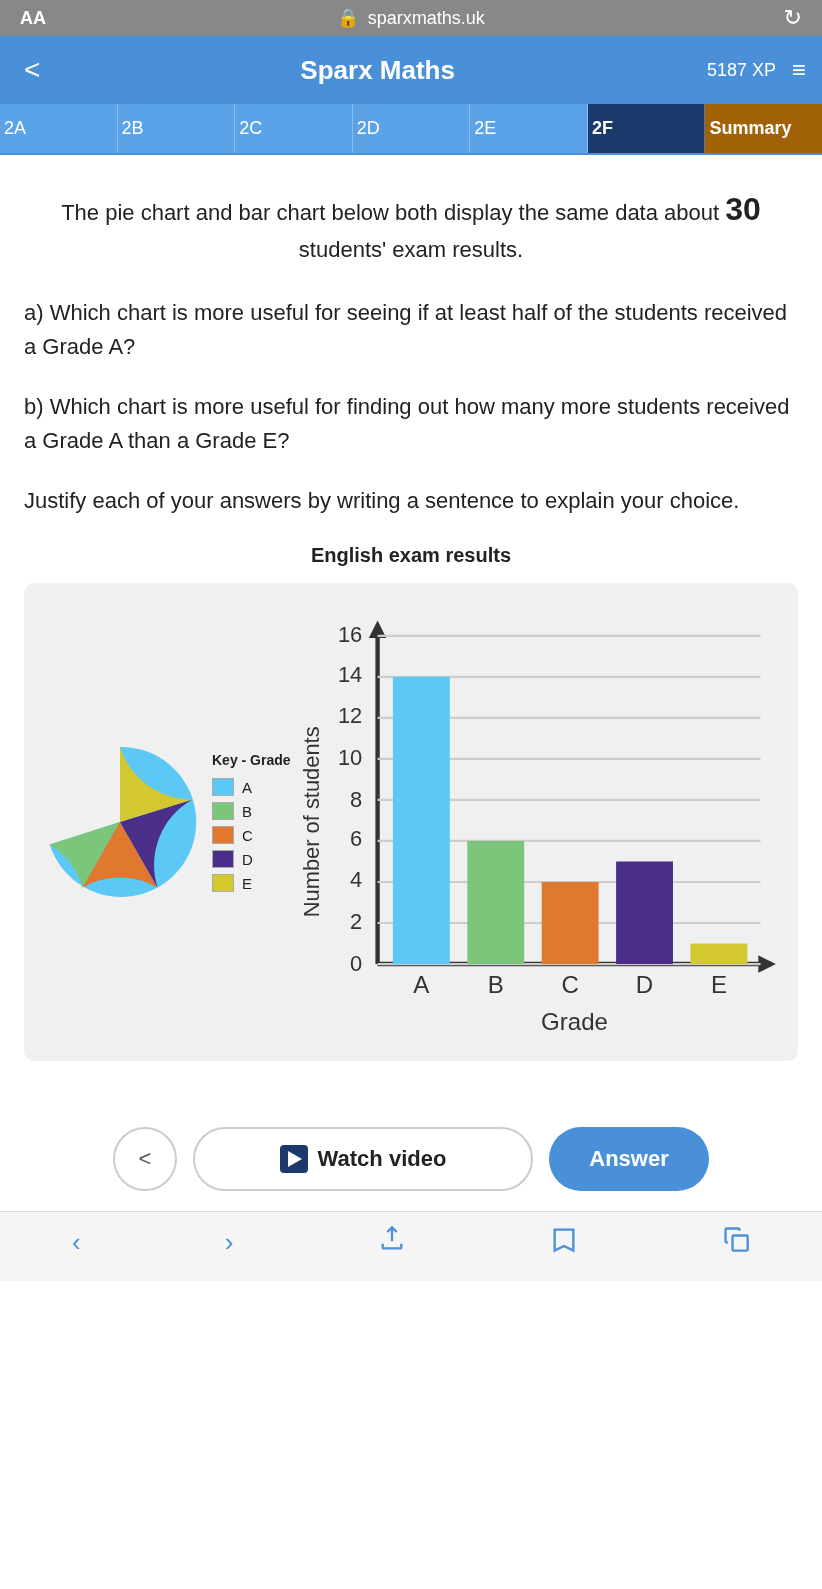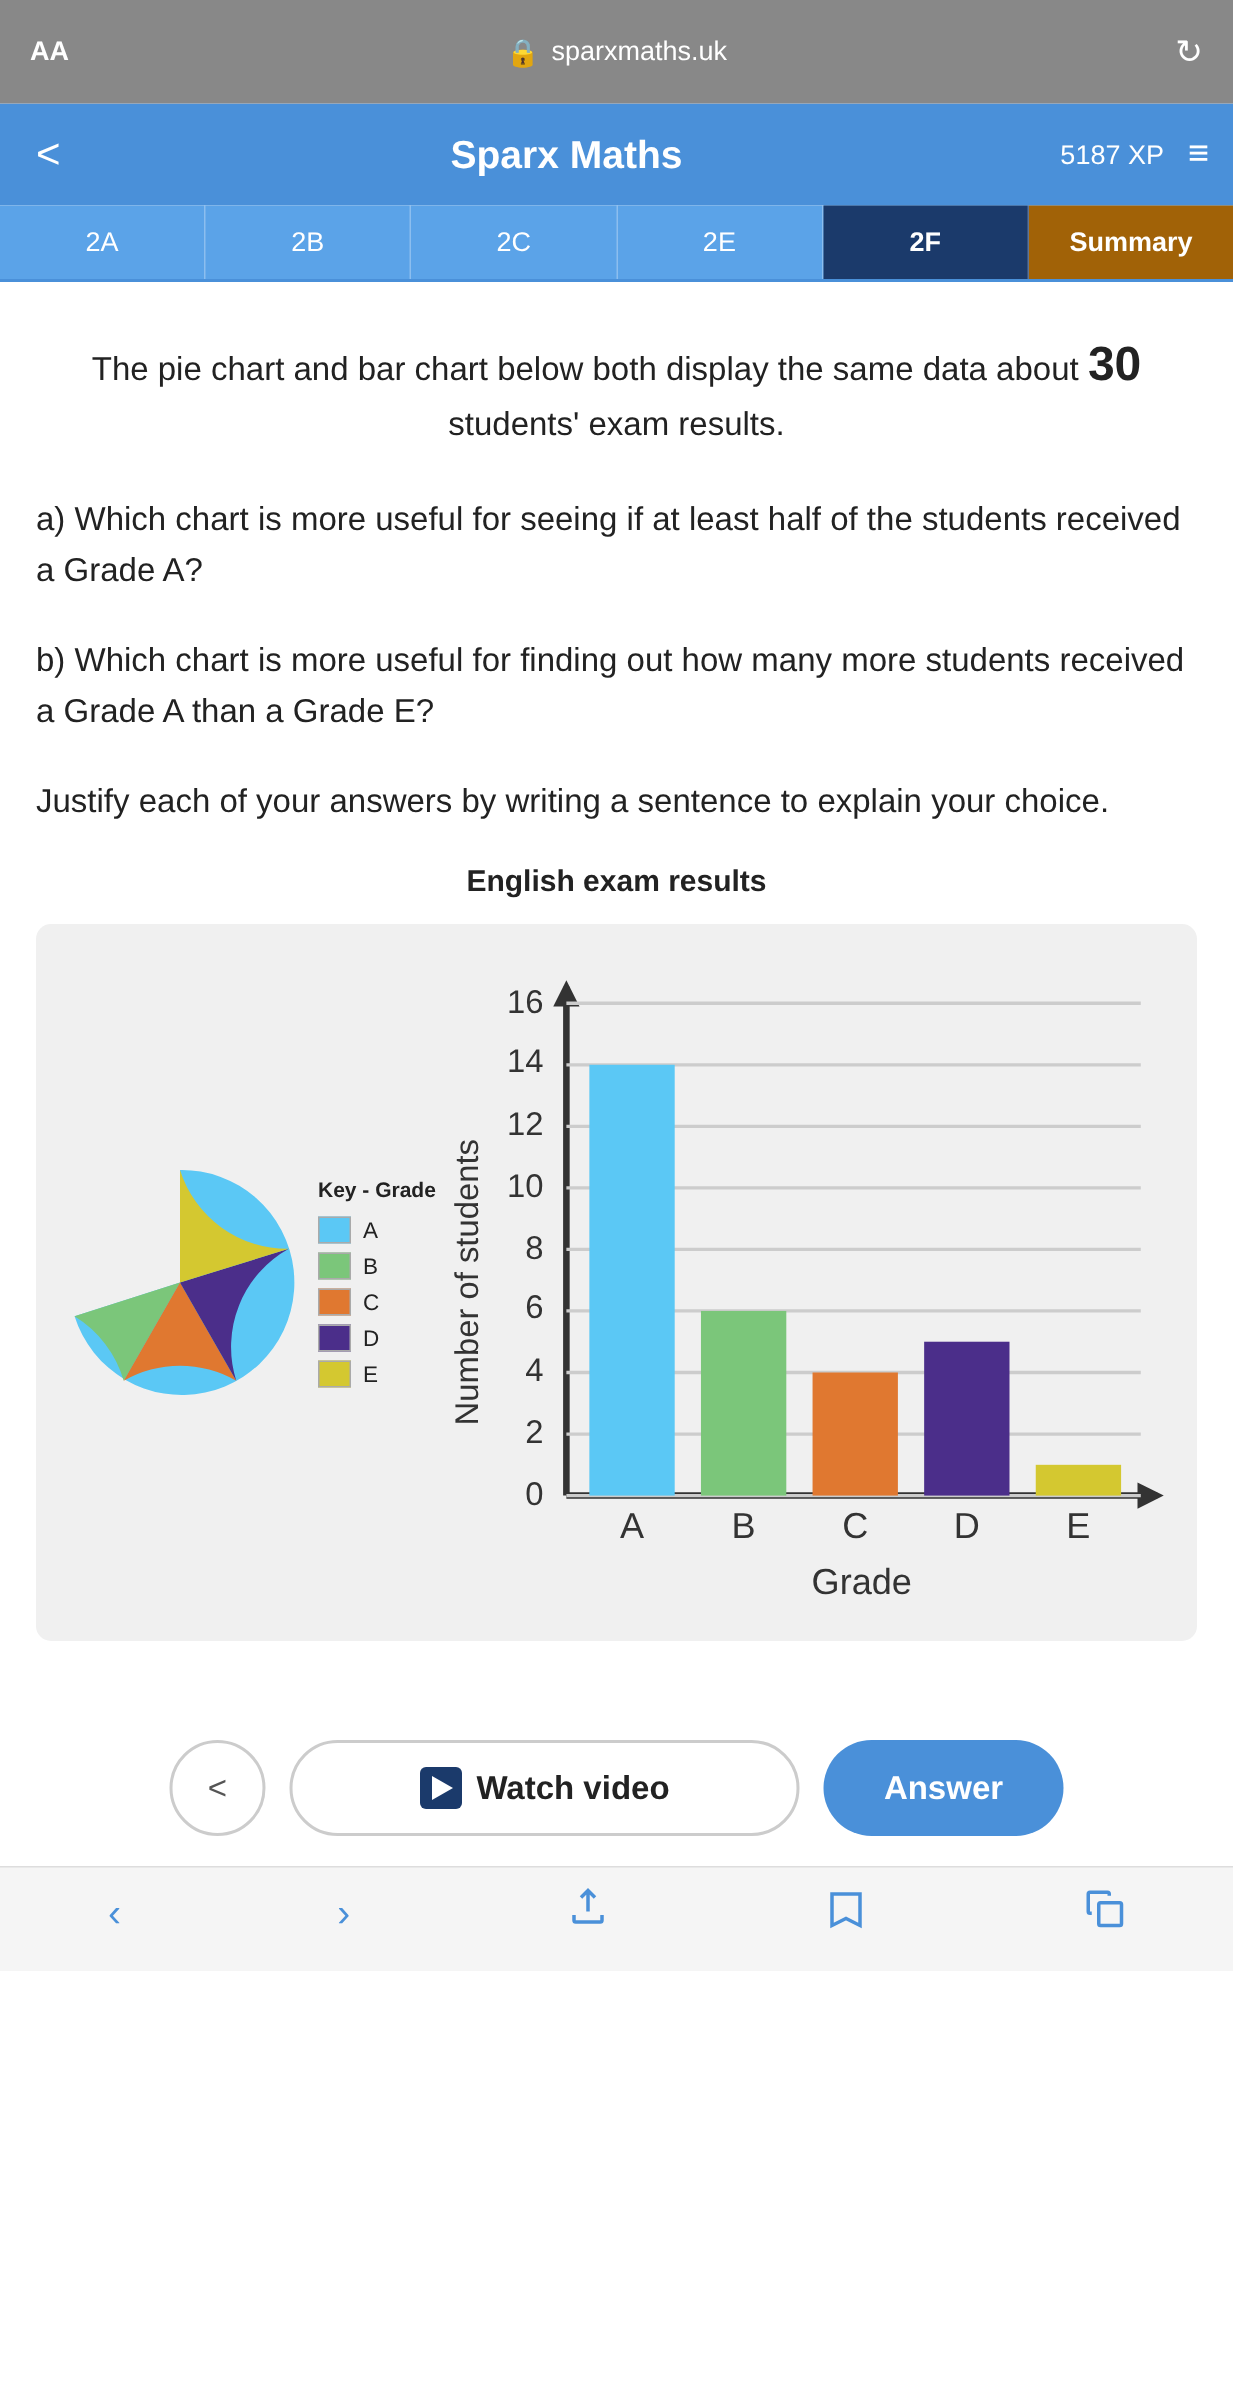--- a/index.html
+++ b/index.html
@@ -8,21 +8,21 @@
       width: 822px;
       min-height: 1589px;
       font-family: -apple-system, BlinkMacSystemFont, "Helvetica Neue", Arial, sans-serif;
       background: #fff;
       overflow-x: hidden;
     }
 
     
     .browser-bar {
       background: #888;
-      height: 69px;
+      height: 36px;
       display: flex;
       align-items: center;
       justify-content: center;
       gap: 16px;
       padding: 0 20px;
       position: relative;
     }
     .browser-bar-aa {
       color: #fff;
       font-size: 18px;
@@ -82,22 +82,22 @@
     }
 
     
     .tab-bar {
       display: flex;
       background: #5BA3E8;
       border-bottom: 2px solid #4A90D9;
     }
     .tab-item {
       flex: 1;
-      text-align: center;
-      padding: 14px 16px;
+      text-align: left;
+      padding: 14px 4px;
       color: #fff;
       font-size: 18px;
       font-weight: 500;
       cursor: pointer;
       border-right: 1px solid rgba(255,255,255,0.3);
     }
     .tab-item:last-child {
       border-right: none;
     }
     .tab-item.active {
@@ -294,20 +294,21 @@
   <div class="nav-right">
     <span class="nav-xp">5187 XP</span>
     <span class="nav-menu">≡</span>
   </div>
 </div>
 
 <div class="tab-bar">
   <div class="tab-item">2A</div>
   <div class="tab-item">2B</div>
   <div class="tab-item">2C</div>
+  <div class="tab-item">2D</div>
   <div class="tab-item">2E</div>
   <div class="tab-item active">2F</div>
   <div class="tab-item summary">Summary</div>
 </div>
 
 <div class="main-content">
 
   <div class="question-intro">
     <span>The pie chart and bar chart below both display the same data about <strong>30</strong> students' exam results.</span>
   </div>

